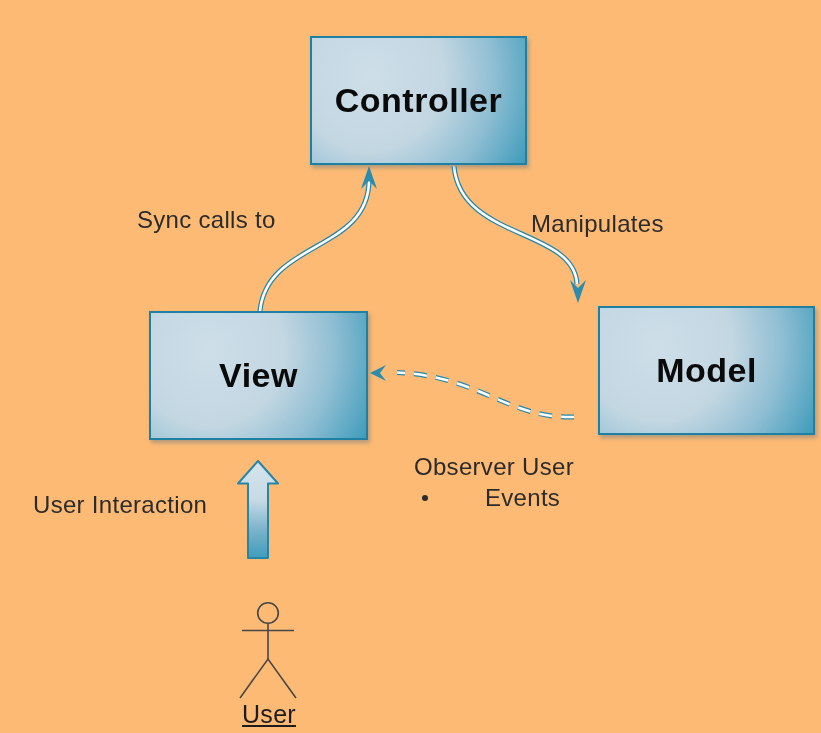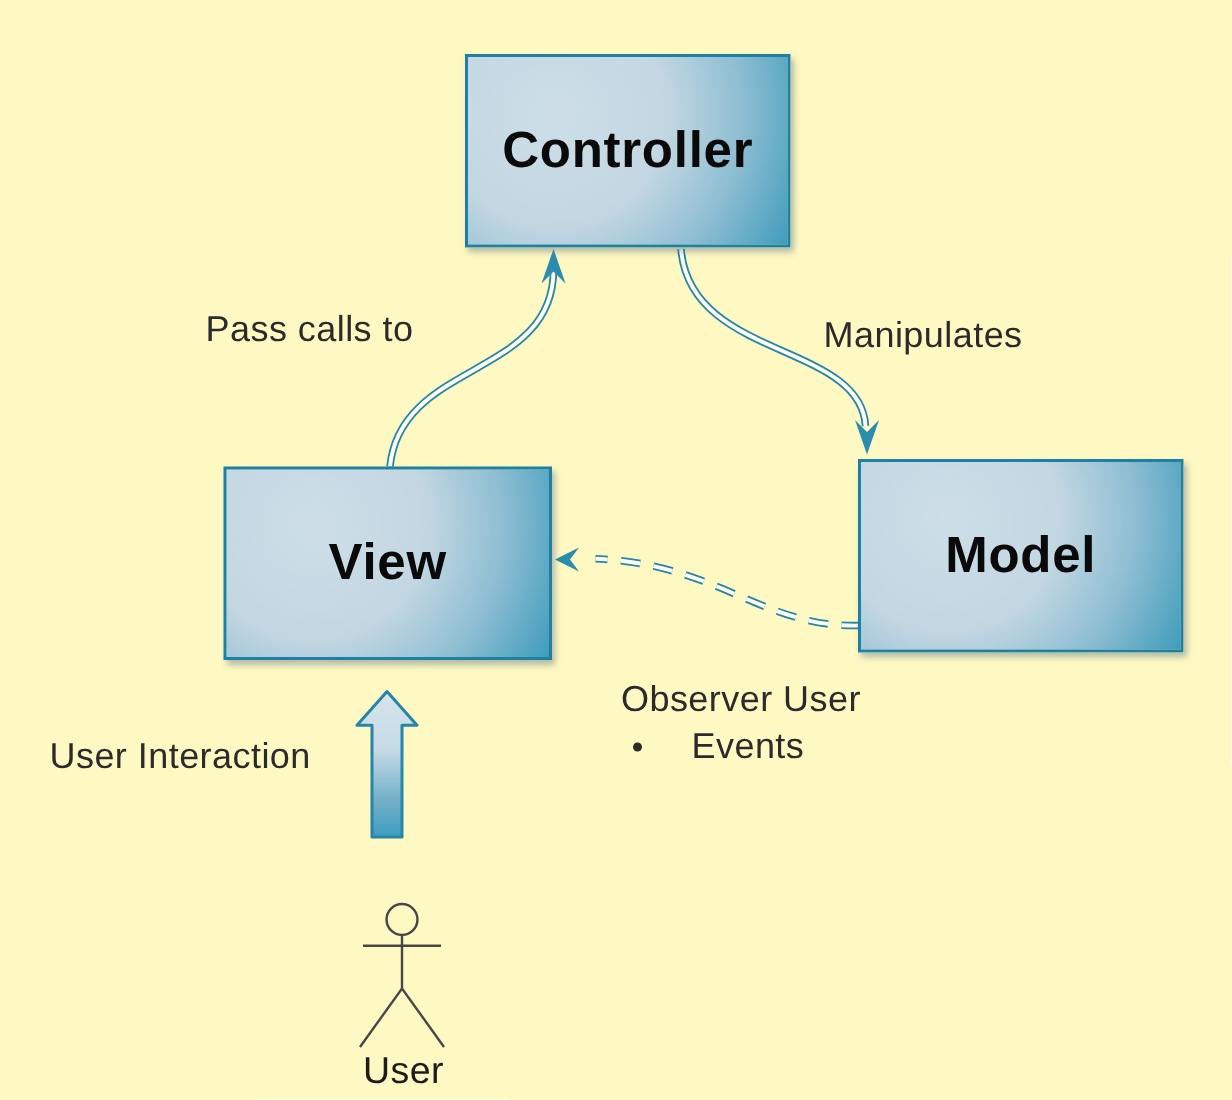--- a/index.html
+++ b/index.html
@@ -1,50 +1,50 @@
 <!DOCTYPE html>
 <html><head>
 <meta charset="utf-8">
 <style>
   html,body{margin:0;padding:0;background:#ffffff;}
   .canvas{
     position:relative;
     width:821px;height:733px;
-    background:#fef9c3;
+    background:#fdba74;
     font-family:"Liberation Sans", sans-serif;
     overflow:hidden;
   }
   .arrow-layer{position:absolute;left:0;top:0;width:821px;height:733px;}
   
   .node{
     position:absolute;
     border:2px solid #1e80a3;
     background:radial-gradient(circle at 27% 30%, #cddee8 0%, #c3d7e2 42%, #8fbed3 70%, #3f9cbc 100%);
     box-shadow:2px 3px 4px rgba(90,115,130,0.45);
     display:flex;align-items:center;justify-content:center;
   }
   .node-label{
     font-size:34px;font-weight:bold;color:#0a0a0a;letter-spacing:0.5px;
   }
   .node-controller{left:310px;top:36px;width:213px;height:125px;}
   .node-view{left:149px;top:311px;width:215px;height:125px;justify-content:center;}
-  .node-model{left:572px;top:306px;width:213px;height:125px;}
+  .node-model{left:598px;top:306px;width:213px;height:125px;}
   
   .edge-label{
     position:absolute;
     font-size:24px;color:#2b2b2b;letter-spacing:0.3px;white-space:nowrap;
   }
   .lbl-pass{left:137px;top:206px;}
-  .lbl-manip{left:531px;top:210px;margin-left:18px;}
+  .lbl-manip{left:531px;top:210px;}
   .lbl-interaction{left:33px;top:491px;}
-  .lbl-user{left:237px;top:700px;width:64px;text-align:center;font-size:25px;color:#1c1c1c;}
+  .lbl-user{left:237px;top:700px;width:64px;text-align:center;font-size:25px;color:#1c1c1c;text-decoration:underline;}
   
   .observer-block{position:absolute;left:414px;top:451px;font-size:24px;color:#2b2b2b;letter-spacing:0.3px;}
   .observer-title{line-height:31px;}
-  .obs-item{display:flex;align-items:center;line-height:31px;}
+  .obs-item{display:flex;align-items:center;line-height:31px;gap:24px;}
   .obs-dot{width:6px;height:6px;border-radius:50%;background:#2b2b2b;margin-left:8px;flex:0 0 auto;}
   .obs-text{margin-left:33px;}
   
   .tube-outer{fill:none;stroke:#2586a8;stroke-width:5;}
   .tube-inner{fill:none;stroke:#ffffff;stroke-width:2.6;}
   .tube-outer.dashed,.tube-inner.dashed{stroke-dasharray:13 9;}
   .head{fill:#2b8cae;stroke:none;}
   .stick{stroke:#474747;stroke-width:1.6;fill:none;}
 </style>
 </head>
@@ -95,21 +95,21 @@
   </div>
 
   <div class="node node-view">
     <span class="node-label">View</span>
   </div>
 
   <div class="node node-model">
     <span class="node-label">Model</span>
   </div>
 
-  <div class="edge-label lbl-pass">Pass calls to</div>
+  <div class="edge-label lbl-pass">Sync calls to</div>
 
   <div class="edge-label lbl-manip">Manipulates</div>
 
   <div class="observer-block">
     <div class="observer-title">Observer User</div>
     <div class="obs-item">
       <span class="obs-dot"></span>
       <span class="obs-text">Events</span>
     </div>
   </div>

